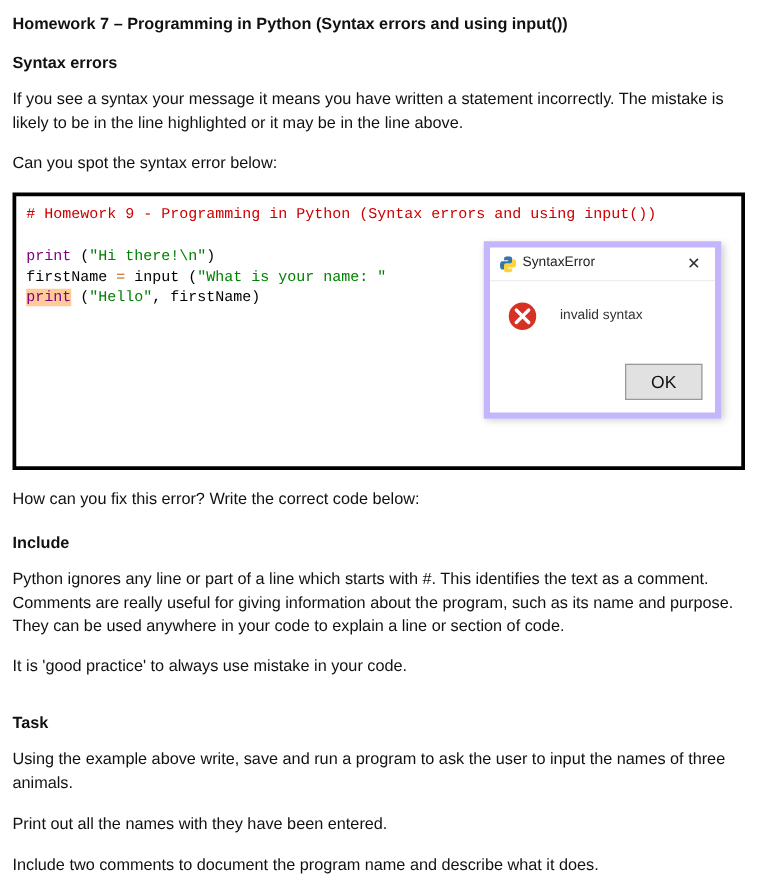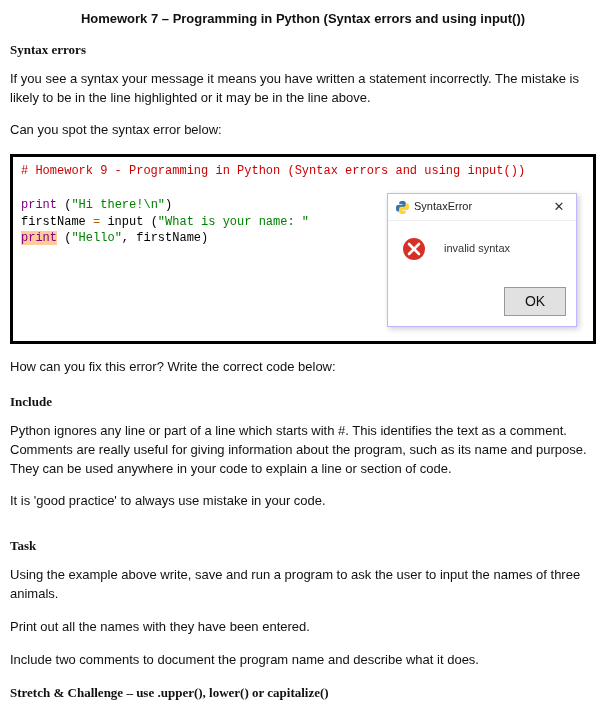--- a/index.html
+++ b/index.html
@@ -8,59 +8,57 @@
     font-size: 13px;
     color: #111;
     width: 606px;
     padding: 10px 10px 20px 10px;
     line-height: 1.45;
     background: #fff;
   }
   .heading {
     font-weight: bold;
     margin-bottom: 12px;
-    text-align: center;
   }
   .subheading {
     font-weight: bold;
     margin-bottom: 10px;
-    font-family: Liberation Serif, serif;
   }
   .para {
     margin-bottom: 14px;
   }
   .big-gap { margin-bottom: 16px; }
   .mid-gap { margin-bottom: 26px; }
   .code-box {
     border: 3px solid #000;
     position: relative;
     background: #fff;
     margin-bottom: 14px;
-    height: 190px;
+    height: 222px;
     overflow: hidden;
   }
   .code-area {
     font-family: "Courier New", monospace;
     font-size: 12px;
     padding: 6px 8px;
     white-space: pre;
     line-height: 1.4;
   }
   .c-red { color: #cc0000; }
   .c-purple { color: #800080; }
   .c-black { color: #000; }
   .c-green { color: #008000; }
   .c-orange { color: #b85c00; }
   .hl { background: #ffcc99; }
   .dialog {
     position: absolute;
     top: 36px;
     right: 16px;
     width: 190px;
-    border: 1px solid #c4b5fd;
+    border: 5px solid #c4b5fd;
     background: #fff;
     box-shadow: 2px 2px 6px rgba(0,0,0,0.2);
     font-family: "Segoe UI", Tahoma, sans-serif;
   }
   .dialog-titlebar {
     display: flex;
     align-items: center;
     justify-content: space-between;
     padding: 4px 8px;
     font-size: 11px;

